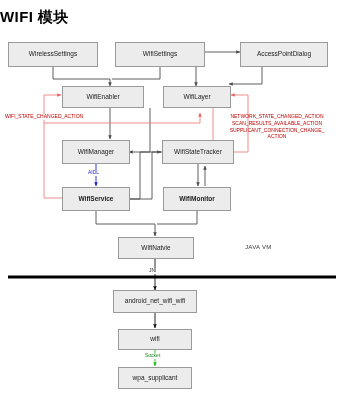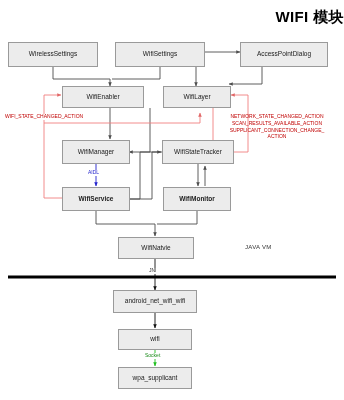--- a/index.html
+++ b/index.html
@@ -27,21 +27,21 @@
     width: 344px;
     height: 400px;
     pointer-events: none;
   }
 
   .title {
     position: absolute;
     left: 0;
     top: 8px;
     width: 344px;
-    text-align: right;
+    text-align: left;
     font-size: 15px;
     font-weight: bold;
     letter-spacing: 0.4px;
   }
 
   .node {
     position: absolute;
     box-sizing: border-box;
     background: #ececec;
     border: 1px solid #9a9a9a;

